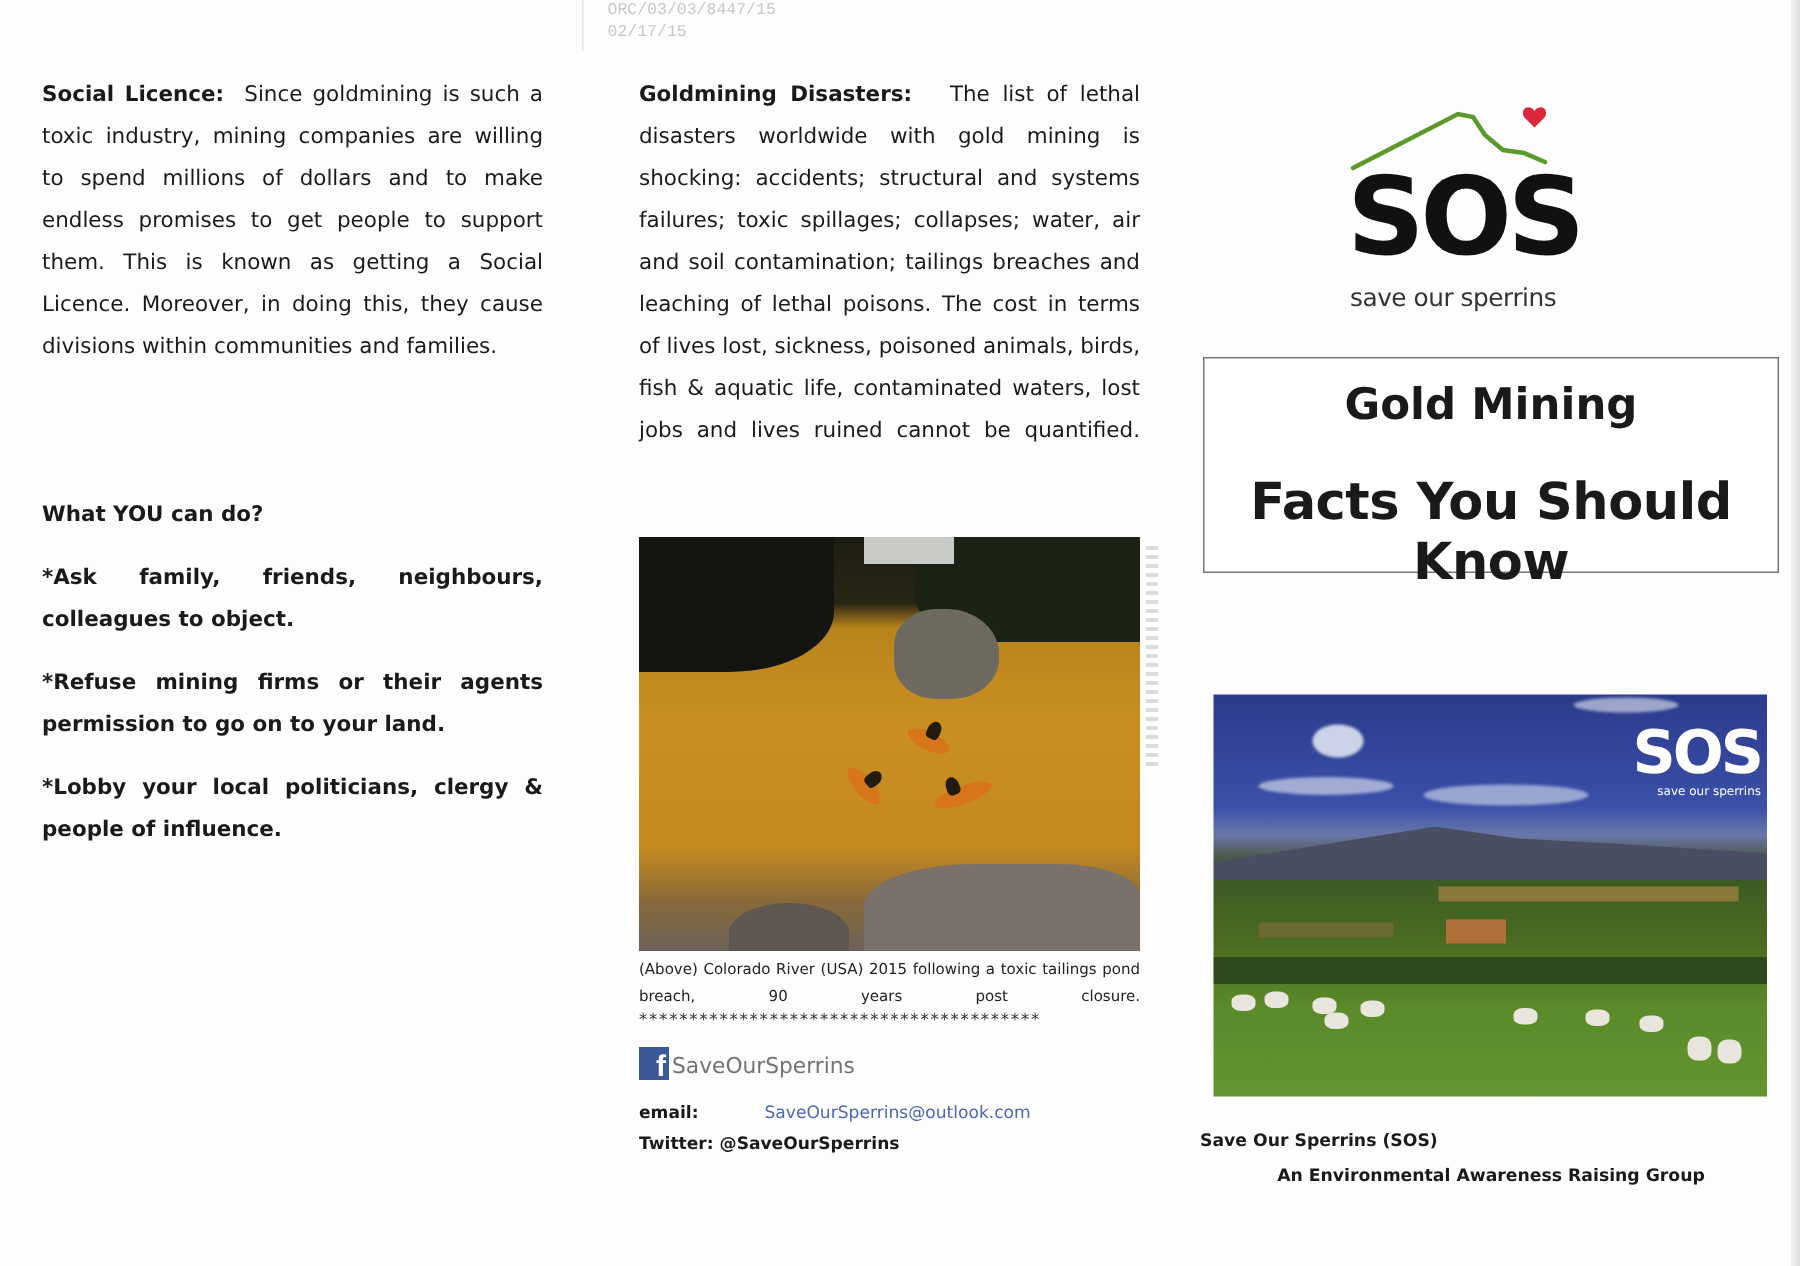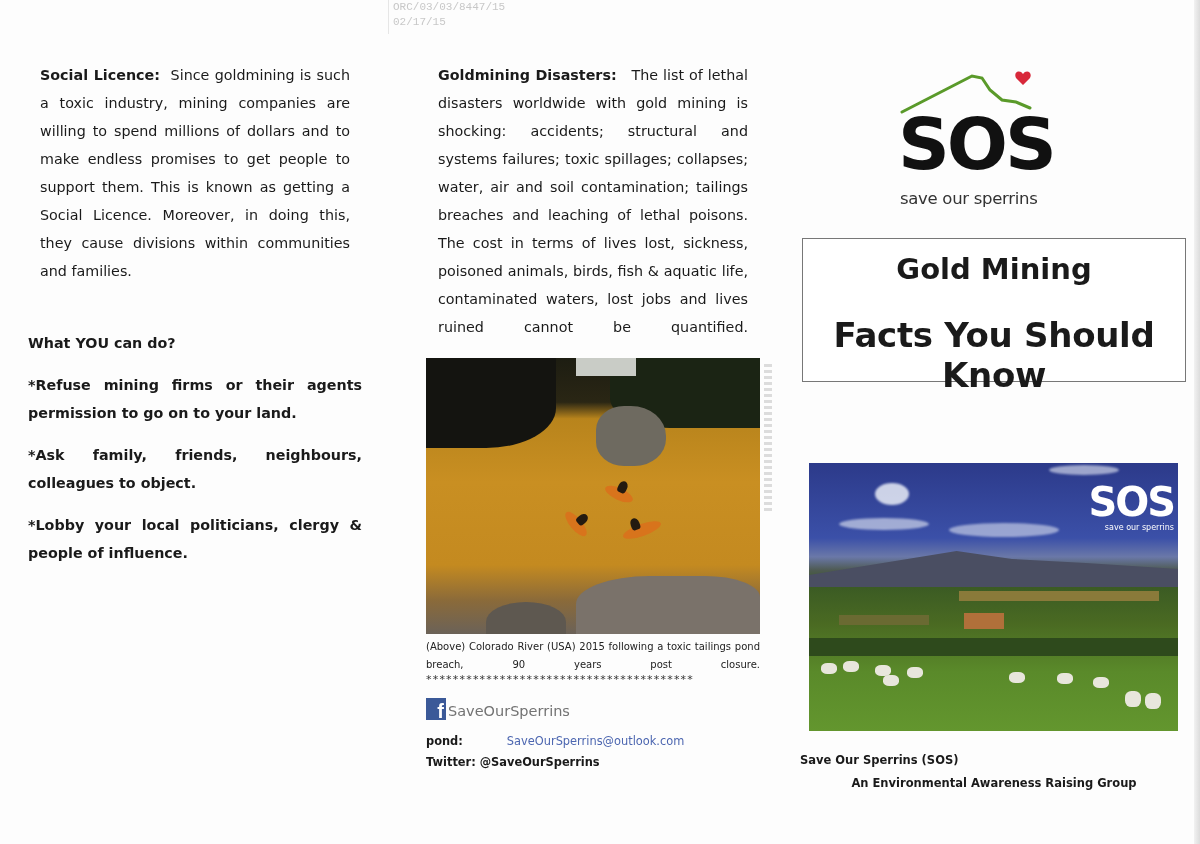--- a/index.html
+++ b/index.html
@@ -3,30 +3,30 @@
 <meta charset="utf-8">
 <style>
   html, body { margin:0; padding:0; }
   body {
     width:1200px; height:844px; background:#fdfdfd; position:relative; overflow:hidden;
     font-family:"DejaVu Sans", "Liberation Sans", sans-serif; color:#1a1a1a;
   }
   .stamp {
     position:absolute; left:388px; top:0; width:120px; height:34px;
     font-family:"Liberation Mono", monospace; font-size:11px; color:#c8c8c8; line-height:15px;
-    border-left:1px solid #e6e6e6; padding-left:4px;
+    border-left:1px solid #e6e6e6; padding-left:16px;
   }
   .right-edge { position:absolute; right:0; top:0; width:6px; height:844px; background:linear-gradient(to right,#f2f2f2,#dcdcdc); }
 
   .panel { position:absolute; top:0; height:844px; }
   .p1 { left:28px; width:334px; }
   .p2 { left:426px; width:334px; }
   .p3 { left:800px; width:388px; }
 
-  .para { font-size:14.3px; line-height:28px; text-align:justify; text-align-last:left; margin:12px; }
+  .para { font-size:14.3px; line-height:28px; text-align:justify; text-align-last:left; margin:0; }
   .para b { font-weight:bold; }
   .sec1 { position:absolute; top:49px; left:0; width:334px; }
   .what { position:absolute; top:329px; left:0; font-weight:bold; font-size:14.3px; line-height:28px; }
   .items { position:absolute; top:371px; left:0; width:334px; }
   .item { font-weight:bold; font-size:14.3px; line-height:28px; text-align:justify; margin:0 0 14px 0; }
 
   .sec2 { position:absolute; top:49px; left:0; width:334px; }
   .sec2 .para:last-child { text-align-last:justify; }
   .river {
     position:absolute; top:358px; left:0; width:334px; height:276px; overflow:hidden;
@@ -83,22 +83,22 @@
   <div>02/17/15</div>
 </div>
 <div class="right-edge"></div>
 
 <div class="panel p1">
   <div class="sec1">
     <p class="para"><b>Social Licence:</b>&nbsp; <span>Since goldmining is such a toxic industry, mining companies are willing to spend millions of dollars and to make endless promises to get people to support them. This is known as getting a Social Licence. Moreover, in doing this, they cause divisions within communities and families.</span></p>
   </div>
   <div class="what">What YOU can do?</div>
   <div class="items">
+    <p class="item" style="text-align-last:left">*Ask family, friends, neighbours, colleagues to object.</p>
     <p class="item" style="text-align-last:left">*Refuse mining firms or their agents permission to go on to your land.</p>
-    <p class="item" style="text-align-last:left">*Ask family, friends, neighbours, colleagues to object.</p>
     <p class="item" style="text-align-last:left">*Lobby your local politicians, clergy &amp; people of influence.</p>
   </div>
 </div>
 
 <div class="panel p2">
   <div class="sec2">
     <p class="para" style="text-align-last:justify"><b>Goldmining Disasters:</b>&nbsp;&nbsp; <span>The list of lethal disasters worldwide with gold mining is shocking: accidents; structural and systems failures; toxic spillages; collapses; water, air and soil contamination; tailings breaches and leaching of lethal poisons. The cost in terms of lives lost, sickness, poisoned animals, birds, fish &amp; aquatic life, contaminated waters, lost jobs and lives ruined cannot be quantified.</span></p>
   </div>
   <div class="river" title="Kayakers on orange-contaminated river">
     <div class="trees-l"></div>
@@ -112,21 +112,21 @@
     <div class="kayak" style="left:196px;top:166px;transform:rotate(-20deg);width:40px"></div>
   </div>
   <div class="credit-v"></div>
   <div class="caption">(Above) Colorado River (USA) 2015 following a toxic tailings pond breach, 90 years post closure.</div>
   <div class="stars">****************************************</div>
   <div class="fb">
     <div class="fb-icon">f</div>
     <div class="fb-text">SaveOurSperrins</div>
   </div>
   <div class="email">
-    <span>pond:</span><span class="link">SaveOurSperrins@outlook.com</span>
+    <span>email:</span><span class="link">SaveOurSperrins@outlook.com</span>
   </div>
   <div class="twitter">Twitter: @SaveOurSperrins</div>
 </div>
 
 <div class="panel p3">
   <div class="logo">
     <svg width="160" height="50" style="position:absolute;left:0;top:0">
       <path d="M4 44 L74 8 L84 10 L92 22 L104 32 L118 34 L132 40" stroke="#5a9a2a" stroke-width="3" fill="none" stroke-linecap="round"></path>
       <path d="M125 6 c-3 -5 -10 -2 -7 4 l7 7 l7 -7 c3 -6 -4 -9 -7 -4z" fill="#d8283a"></path>
     </svg>

